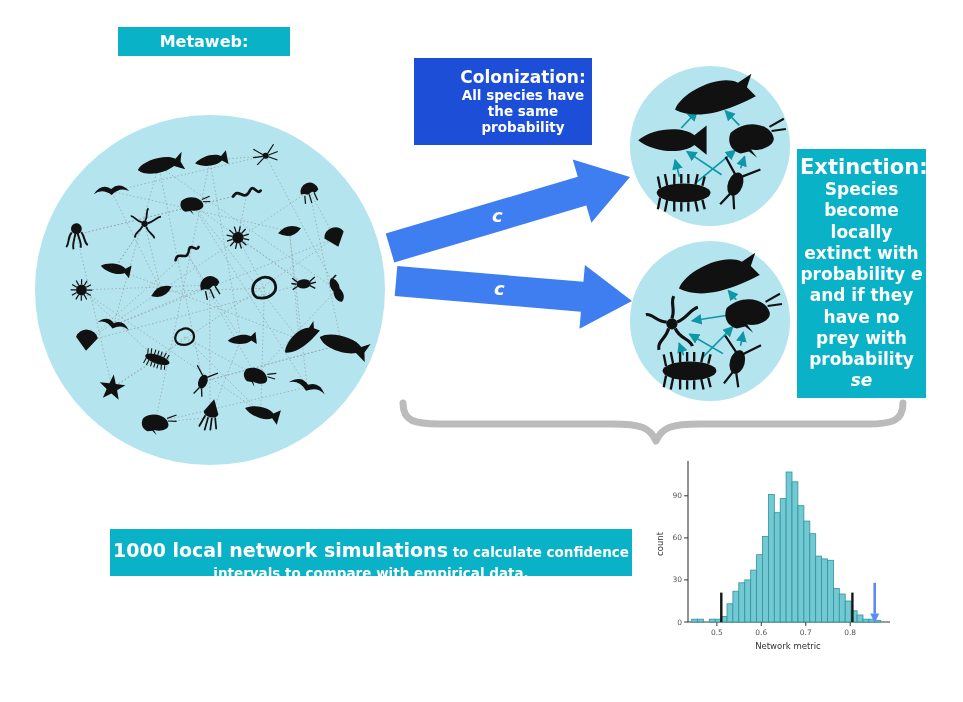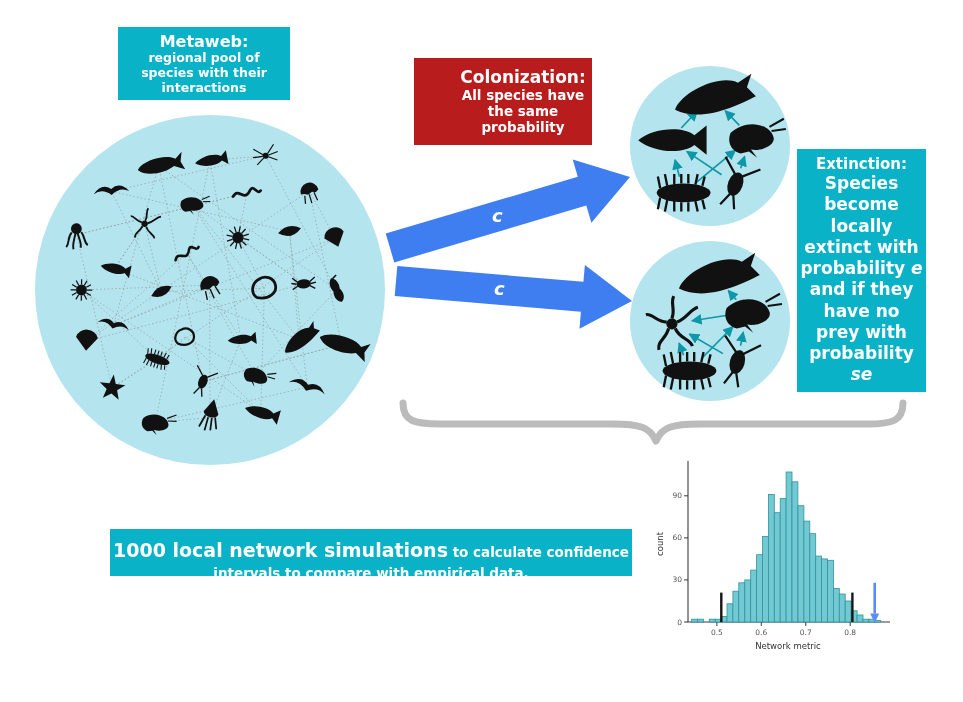--- a/index.html
+++ b/index.html
@@ -8,21 +8,21 @@
   .box{position:absolute;color:#fff;font-weight:bold;text-align:center;box-sizing:border-box;}
   .box .t1{display:block;}
   .box .t2{display:block;}
   .metaweb-box{left:118px;top:27px;width:172px;padding:5px 16px;}
   .metaweb-box .t1{font-size:16px;}
   .metaweb-box .t2{font-size:12.5px;line-height:1.18;}
   .colonization-box{left:414px;top:58px;width:178px;padding:9px 4px;}
   .colonization-box .t1{font-size:17px;}
   .colonization-box .t2{font-size:13.5px;line-height:1.2;}
   .extinction-box{left:797px;top:149px;width:129px;padding:6px 3px;}
-  .extinction-box .t1{font-size:15px;}
+  .extinction-box .t1{font-size:21px;}
   .extinction-box .t2{font-size:17px;line-height:1.25;}
   .sims-box{left:110px;top:529px;width:522px;height:47px;padding:9px 3px;line-height:1.3;}
   .sims-box .lead{font-size:19px;}
   .sims-box .rest{font-size:13.5px;}
   svg.layer{position:absolute;}
   #metaweb-svg{left:32px;top:112px;width:356px;height:356px;}
   #web-top-svg{left:627px;top:63px;width:166px;height:166px;}
   #web-bot-svg{left:627px;top:238px;width:166px;height:166px;}
   #arrows-svg{left:380px;top:140px;width:300px;height:200px;}
   #brace-svg{left:390px;top:395px;width:530px;height:60px;}
@@ -337,24 +337,23 @@
       <line x1="71.3" y1="175" x2="71.3" y2="145.6" stroke="#151515" stroke-width="2.4"></line>
       <line x1="202.4" y1="175" x2="202.4" y2="145.6" stroke="#151515" stroke-width="2.4"></line>
       <line x1="224.7" y1="135.8" x2="224.7" y2="166.6" stroke="#5b8cf5" stroke-width="2.6"></line>
       <polygon points="220.2,166.6 229.2,166.6 224.7,176" fill="#5b8cf5"></polygon>
       <text x="-97" y="13" transform="rotate(-90)" text-anchor="middle" font-size="8.5" fill="#333">count</text>
       <text x="138" y="202" text-anchor="middle" font-size="8.5" fill="#333">Network metric</text>
     </svg>
 
   <div class="box metaweb-box" style="background: rgb(9, 178, 198); color: rgb(255, 255, 255);">
     <span class="t1">Metaweb:</span>
-    <span class="t2">regional pool of species with their interactions</span>
   </div>
 
-  <div class="box colonization-box" style="background: #b91c1c; color: rgb(255, 255, 255); padding-left: 44px;">
+  <div class="box colonization-box" style="background: #1d4ed8; color: rgb(255, 255, 255); padding-left: 44px;">
     <span class="t1">Colonization:</span>
     <span class="t2">All species have the same probability</span>
   </div>
 
   <div class="box extinction-box" style="background: rgb(9, 178, 198); color: rgb(255, 255, 255);">
     <span class="t1">Extinction:</span>
     <span class="t2" id="extinction-body"><span>Species become locally extinct with probability </span><i>e</i><span> and if they have no prey with probability </span><i>se</i></span>
   </div>
 
   <div class="box sims-box" style="background: rgb(9, 178, 198); color: rgb(255, 255, 255);">

